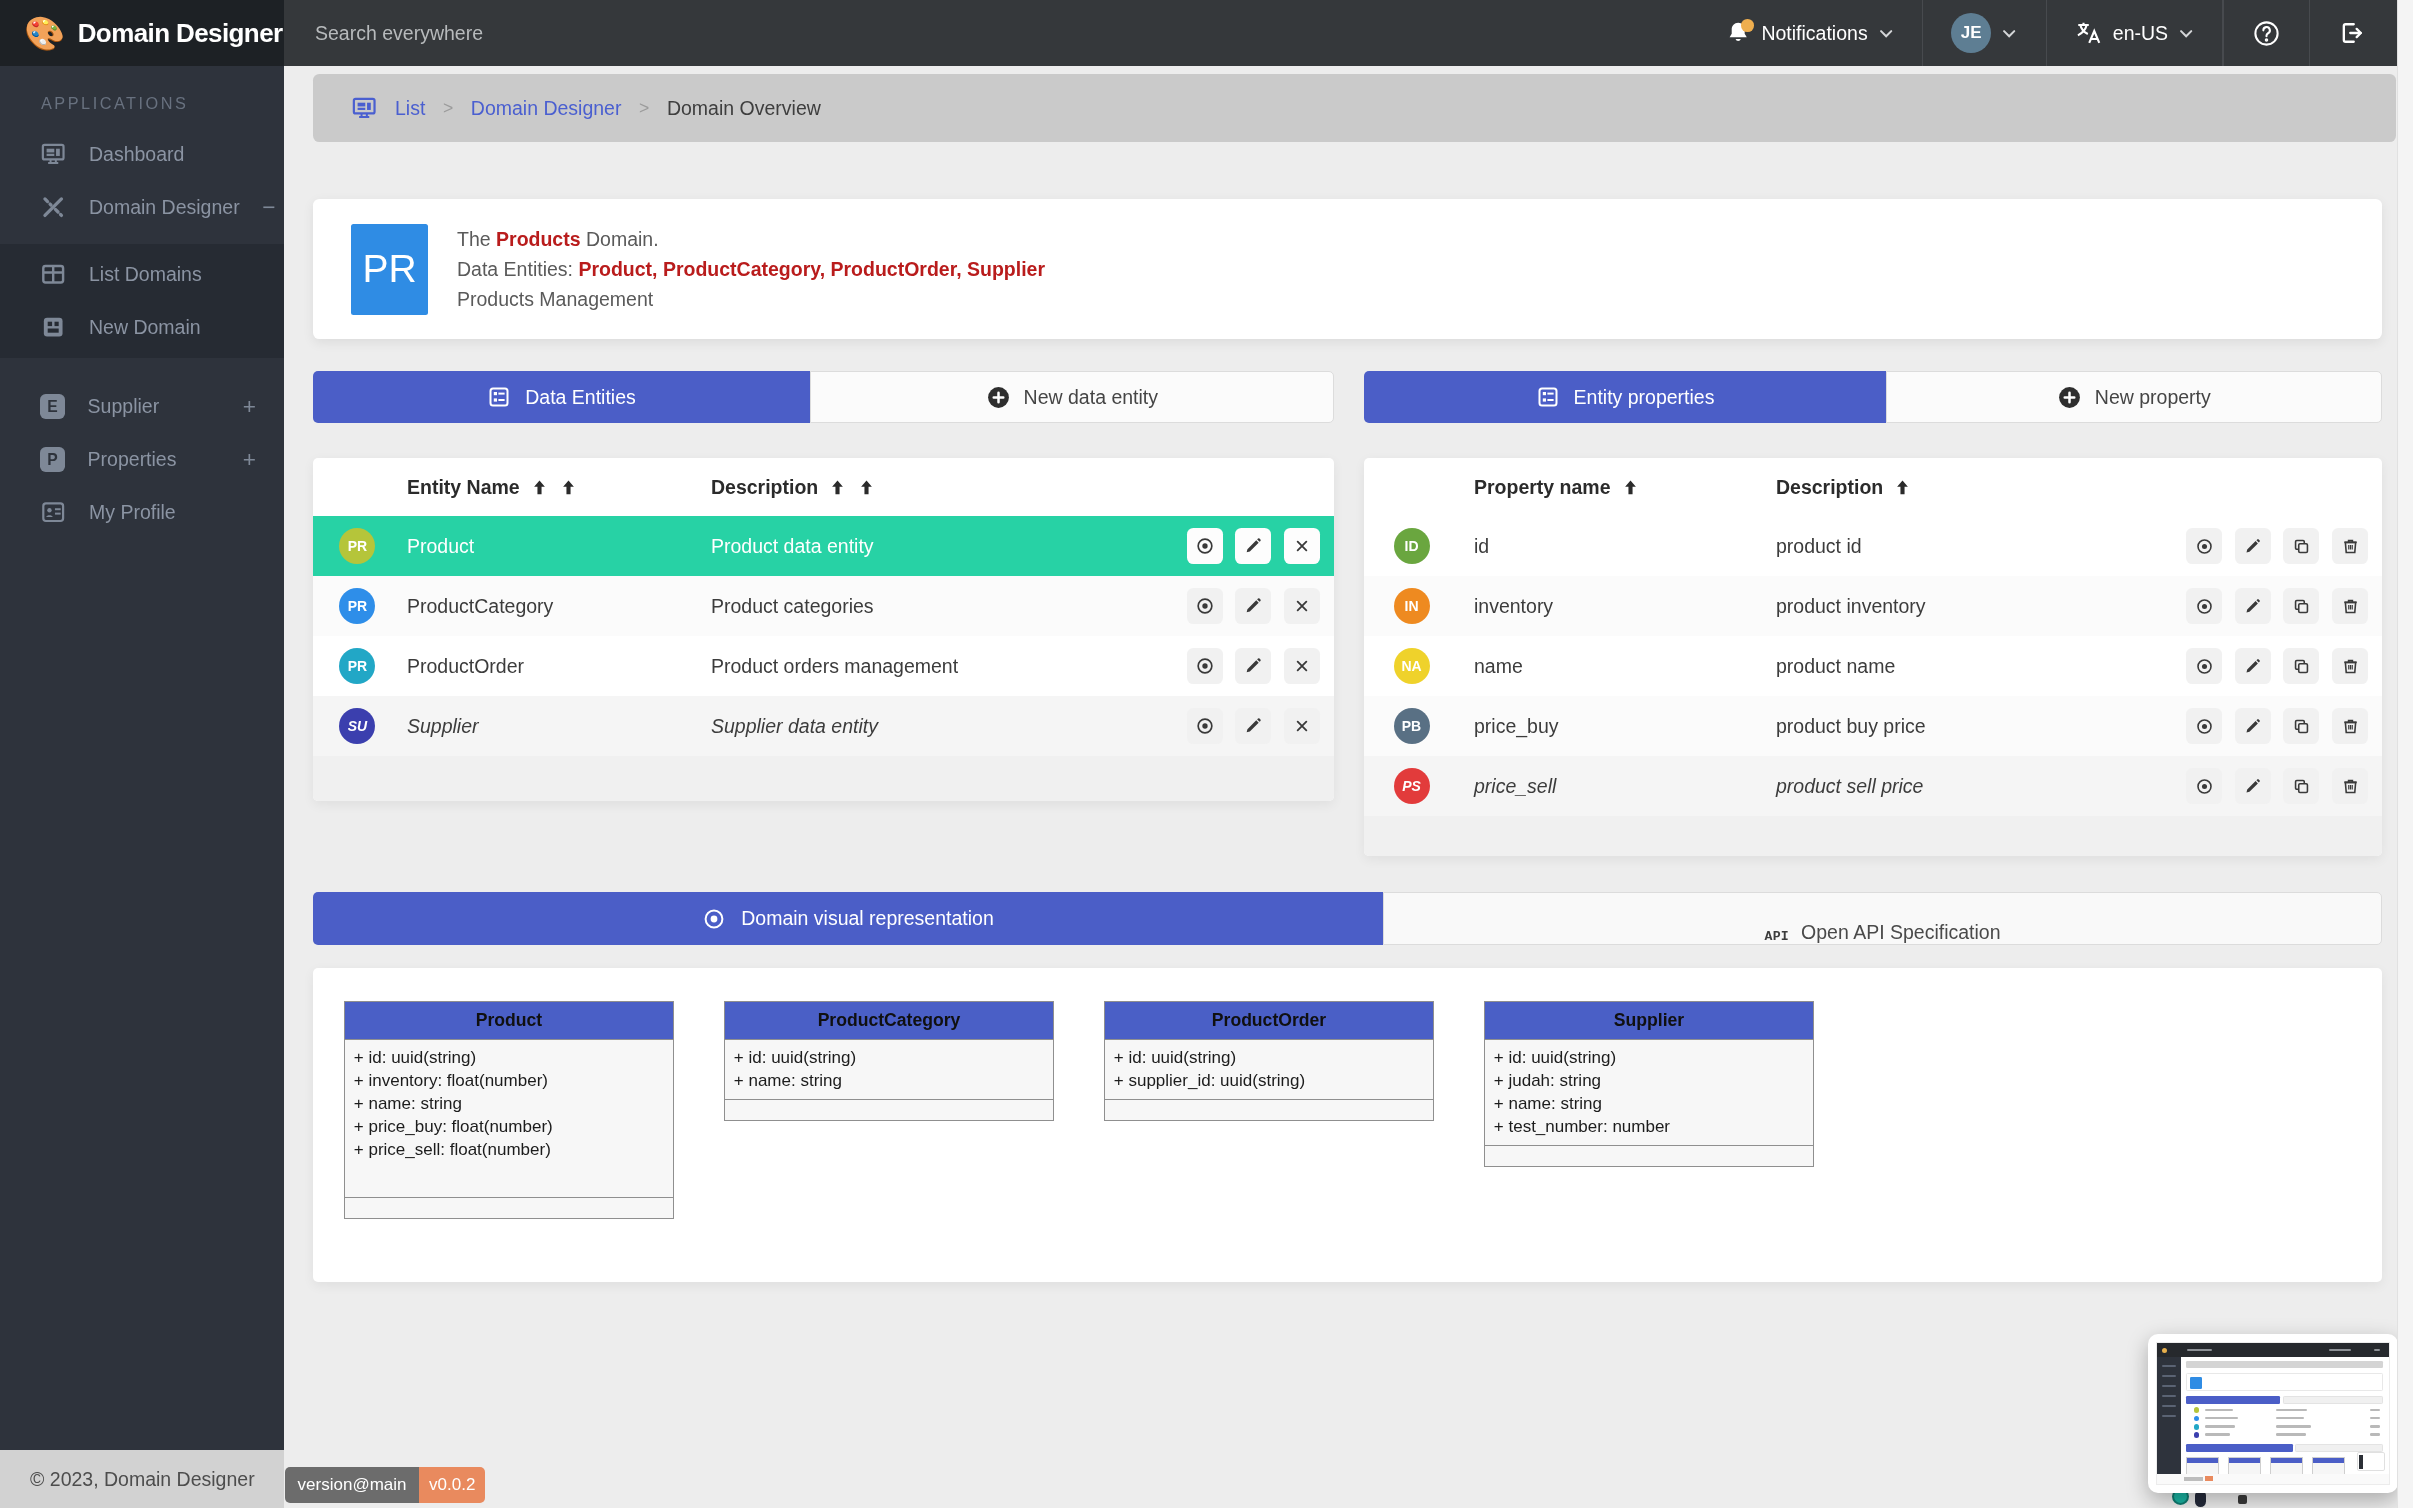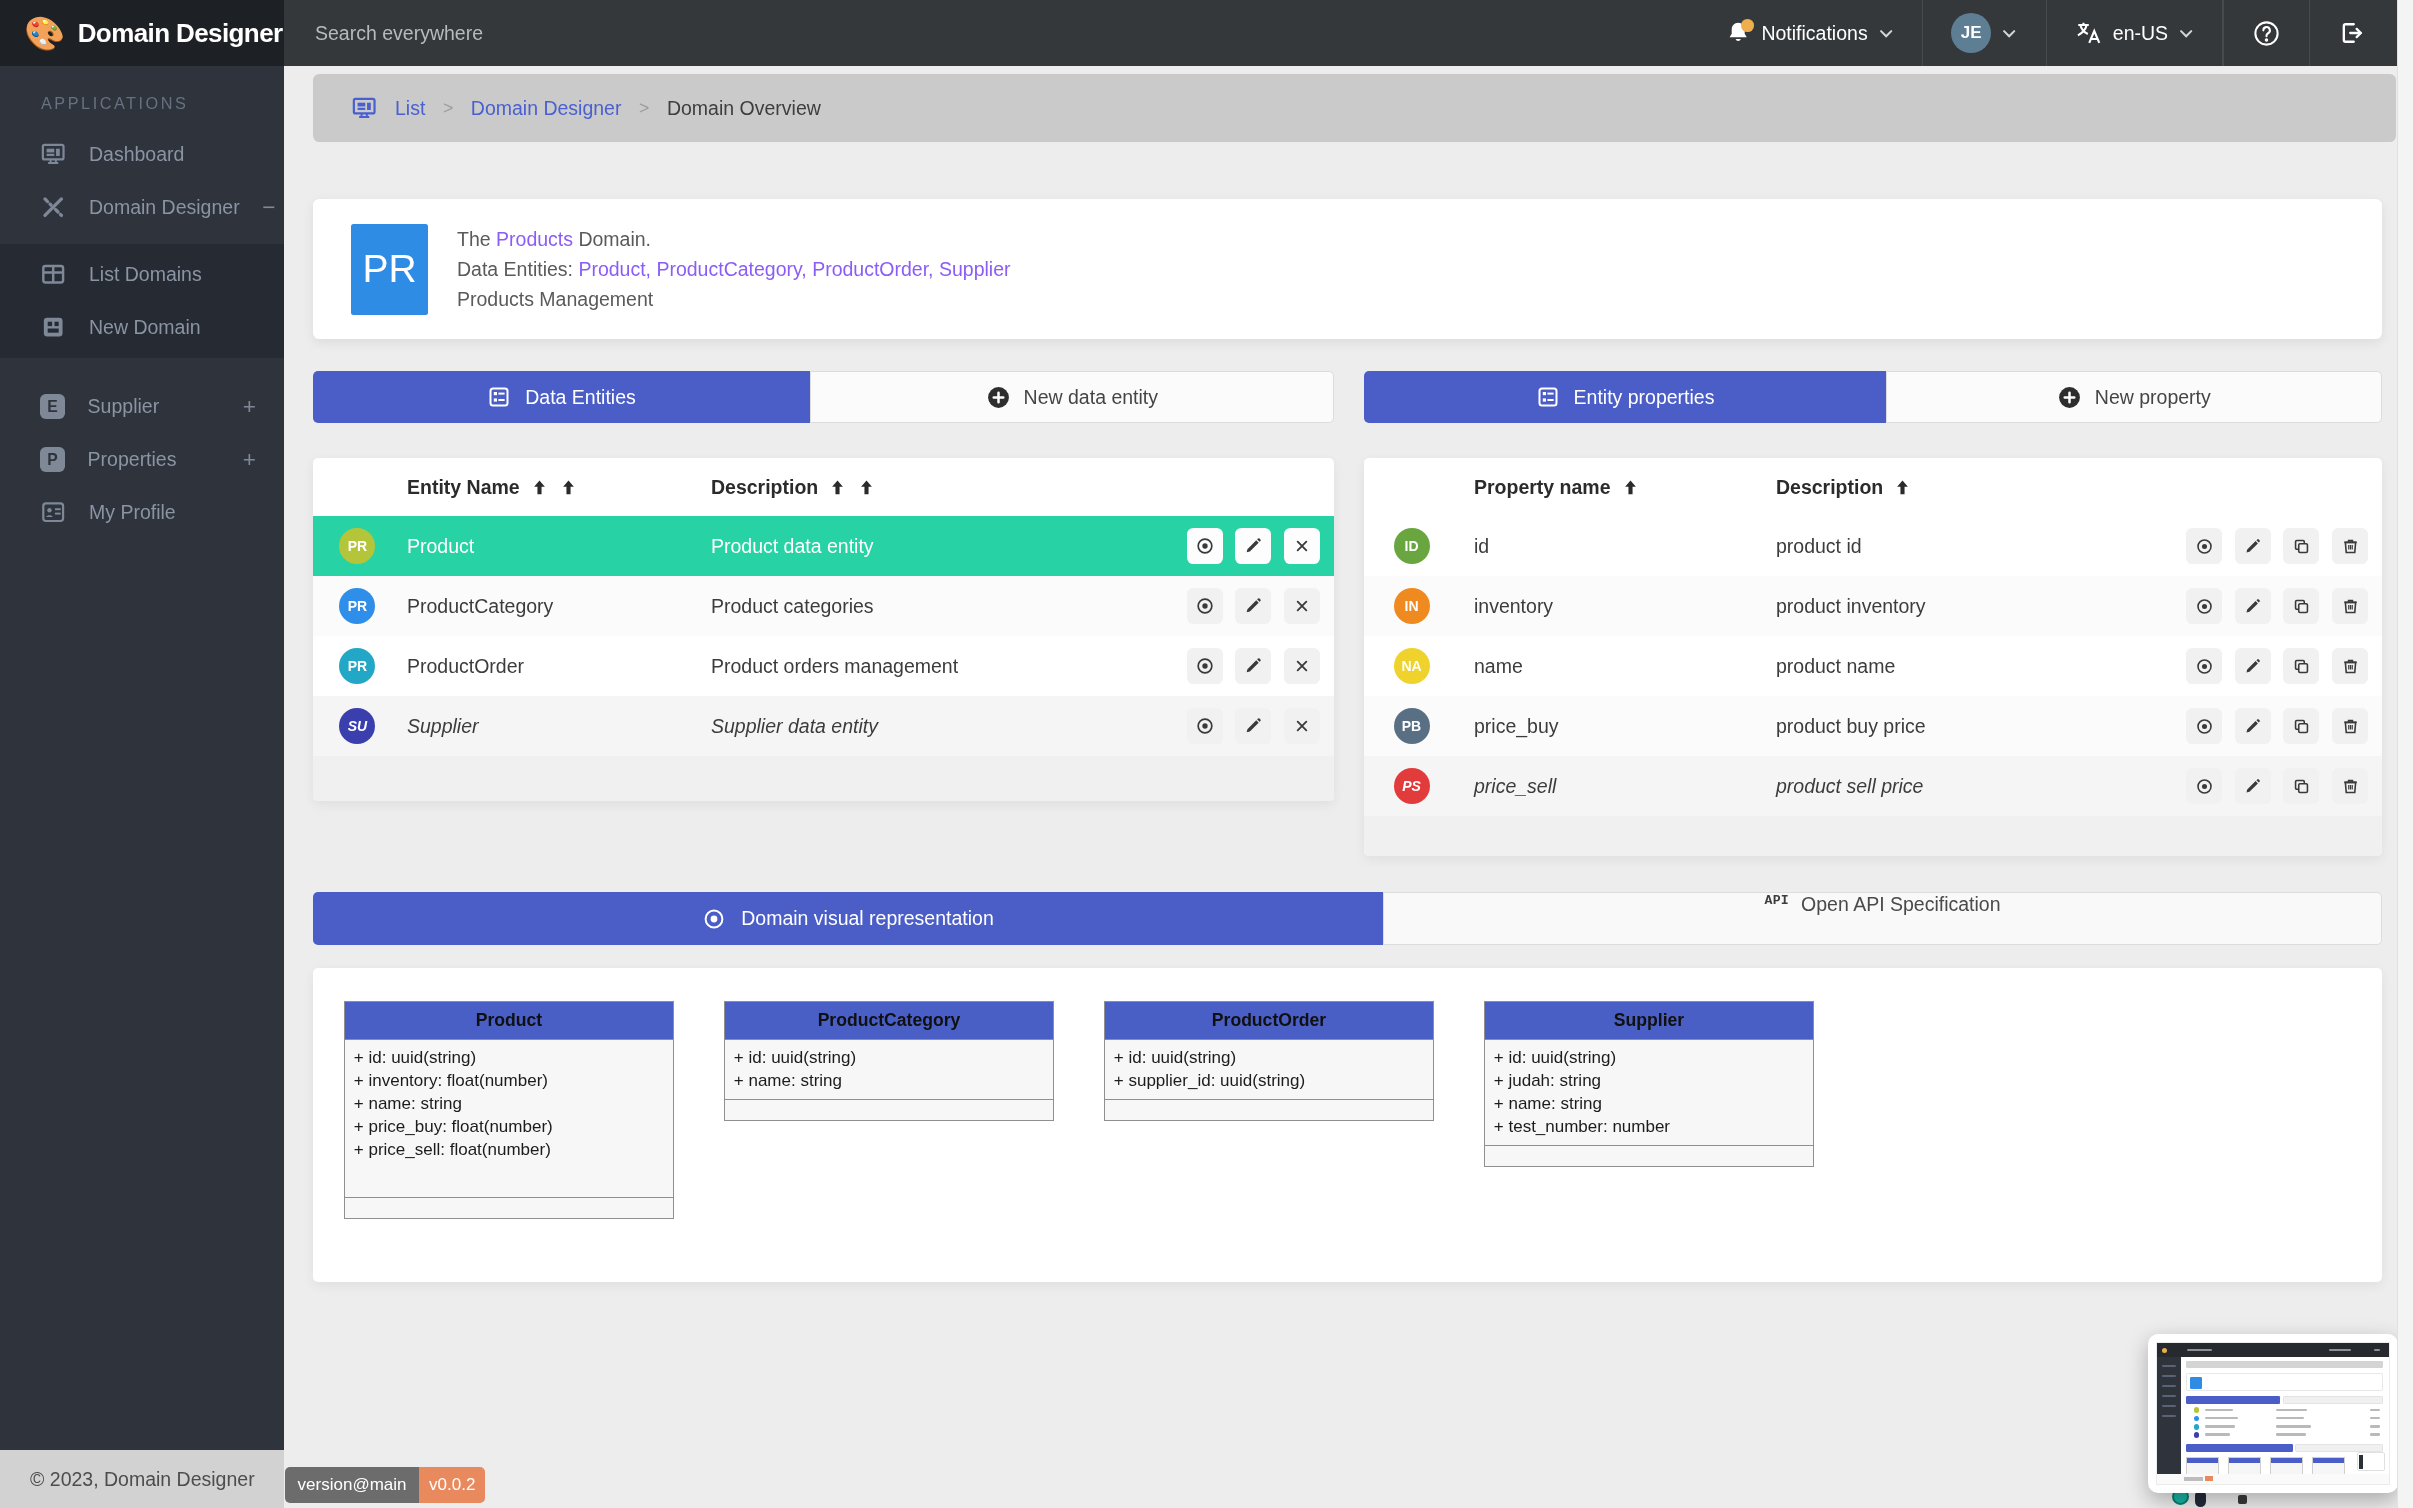--- a/index.html
+++ b/index.html
@@ -50,21 +50,21 @@
   .crumb-icon { width: 26.4px; height: 26.4px; color: #4a5fd0; }
   .crumb-link { color: #4a5fd0; cursor: pointer; }
   .crumb-sep { color: #9b9b9b; font-size: 17.6px; }
   .crumb-current { color: #3e3e3e; }
   #breadcrumb-items { display: flex; align-items: center; gap: 17.6px; }
 
   
   .domain-card { position: absolute; left: 313px; top: 199px; width: 2069px; height: 140px; background: #fff; border-radius: 6.3px; box-shadow: 0 3.8px 11.3px rgba(0,0,0,.07); display: flex; align-items: center; gap: 29px; padding-left: 38px; }
   .pr-square { width: 77px; height: 91px; background: #2f8ce4; border-radius: 2.5px; color: #fff; font-size: 39px; font-weight: 500; display: flex; align-items: center; justify-content: center; flex: none; }
   .domain-lines { font-size: 19.5px; color: #5a5a5a; line-height: 30px; }
-  .domain-lines b { color: #8b5cf6; font-weight: 400; }
+  .domain-lines b { color: #b91c1c; font-weight: 700; }
 
   
   .tab-row { position: absolute; top: 371px; height: 52px; display: flex; z-index: 2; }
   .tab-row-left { left: 313px; width: 1021px; }
   .tab-row-right { left: 1364px; width: 1018px; }
   .tab-active { background: #4b5ec7; color: #fff; border-radius: 5px 0 0 5px; display: flex; align-items: center; justify-content: center; gap: 14px; font-size: 19.5px; cursor: pointer; }
   .tab-row-left .tab-active { flex: 0 0 497px; }
   .tab-row-right .tab-active { flex: 0 0 522px; }
   .tab-new { flex: 1; background: #fbfbfb; border: 1.3px solid #dcdcdc; border-radius: 0 5px 5px 0; color: #454545; display: flex; align-items: center; justify-content: center; gap: 12.6px; font-size: 19.5px; cursor: pointer; }
   .tab-list-icon { width: 24px; height: 24px; color: #fff; }
@@ -100,21 +100,21 @@
   .action-btn svg { width: 20px; height: 20px; }
   #properties-table .action-btn svg { width: 19px; height: 19px; }
   .t-footer { background: #f0f0f0; }
   #entities-table .t-footer { height: 45px; }
   #properties-table .t-footer { height: 40px; }
 
   
   .visual-row { position: absolute; left: 313px; top: 892px; width: 2069px; height: 53px; display: flex; z-index: 2; }
   .btn-visual { flex: 0 0 1070px; background: #4b5ec7; color: #fff; border-radius: 5px 0 0 5px; display: flex; align-items: center; justify-content: center; gap: 15px; font-size: 19.5px; cursor: pointer; }
   .eye-lg { width: 24px; height: 24px; color: #fff; }
-  .btn-api { flex: 1; background: #f9f9f9; border: 1.3px solid #dcdcdc; border-radius: 0 5px 5px 0; color: #4a4a4a; display: flex; align-items: flex-start; justify-content: center; gap: 12px; font-size: 19.5px; cursor: pointer; }
+  .btn-api { flex: 1; background: #f9f9f9; border: 1.3px solid #dcdcdc; border-radius: 0 5px 5px 0; color: #4a4a4a; display: flex; align-items: flex-end; justify-content: center; gap: 12px; font-size: 19.5px; cursor: pointer; }
   .api-chip { font-size: 13.2px; font-weight: 700; letter-spacing: 0.3px; color: #3d3d3d; font-family: "Liberation Mono", monospace; }
 
   
   .diagram-card { position: absolute; left: 313px; top: 968px; width: 2069px; height: 314px; background: #fff; border-radius: 5px; box-shadow: 0 3.8px 11.3px rgba(0,0,0,.06); padding: 33px 0 0 31px; display: flex; gap: 50px; align-items: flex-start; z-index: 2; }
   .uml-box { width: 330px; border: 1.3px solid #8f8f8f; background: #f7f7f7; }
   .uml-title { height: 38px; background: #4a5fc6; border-bottom: 1.3px solid #8f8f8f; color: #101010; font-weight: 700; font-size: 17.6px; display: flex; align-items: center; justify-content: center; }
   .uml-attrs { padding: 6.3px 8.8px; font-size: 17px; color: #1c1c1c; line-height: 23px; }
   .uml-0 .uml-attrs { min-height: 157px; }
   .uml-3 .uml-attrs { min-height: 104px; }
   .uml-methods { border-top: 1.3px solid #8f8f8f; height: 21.4px; }

